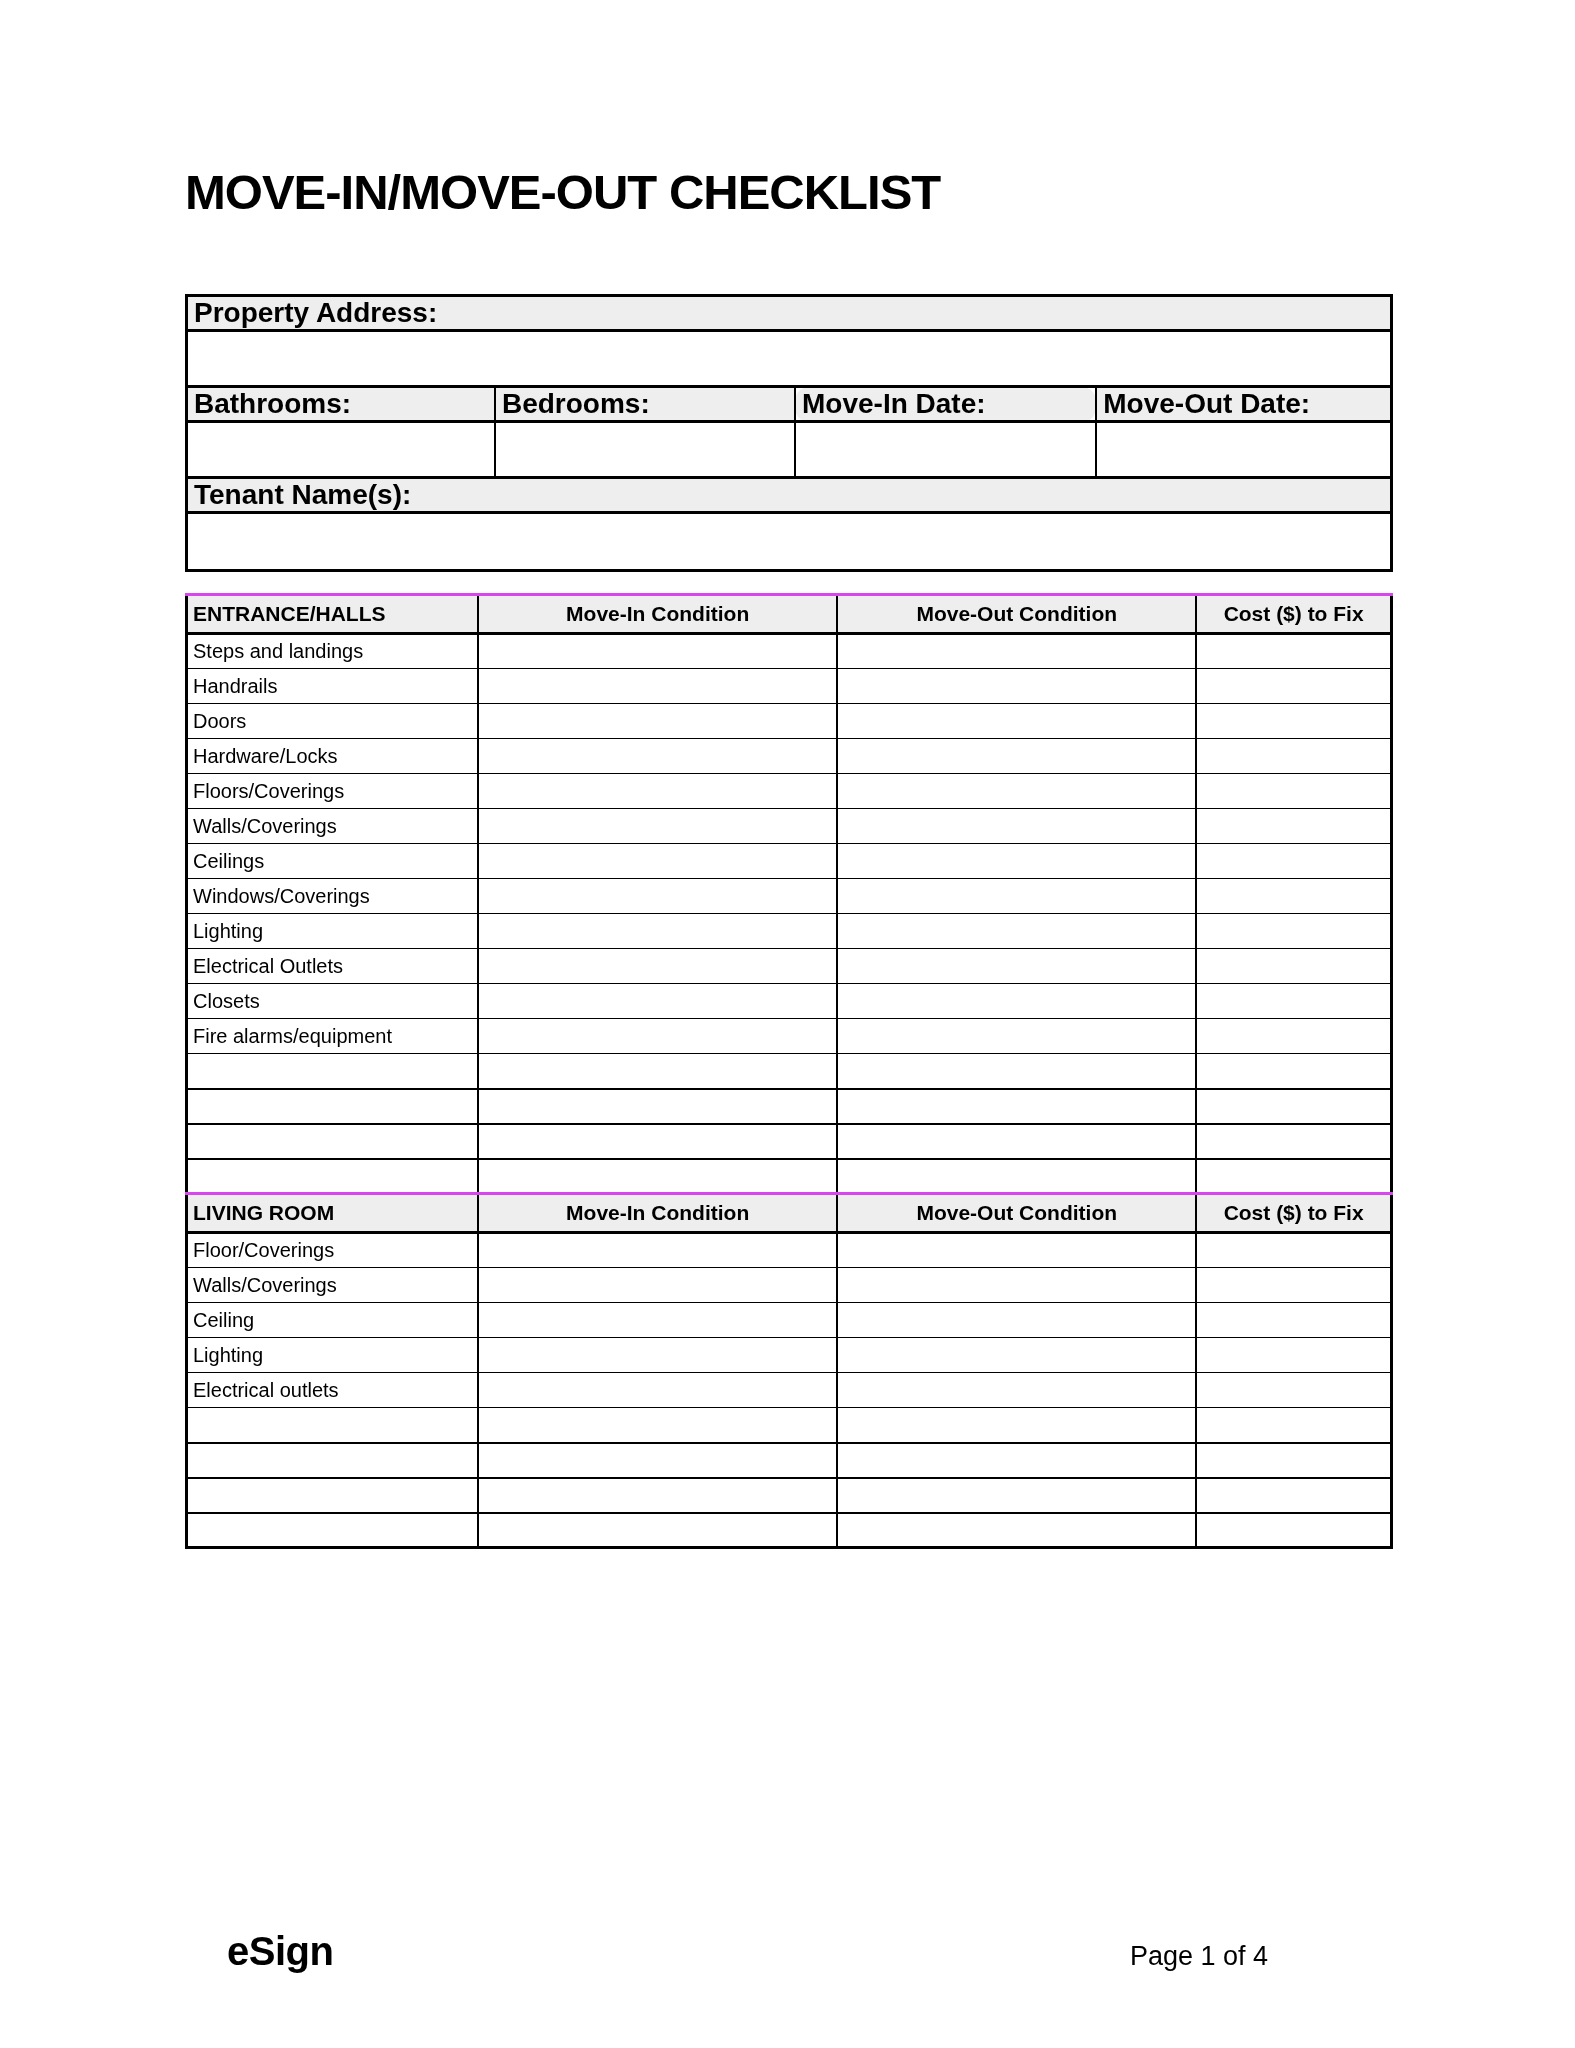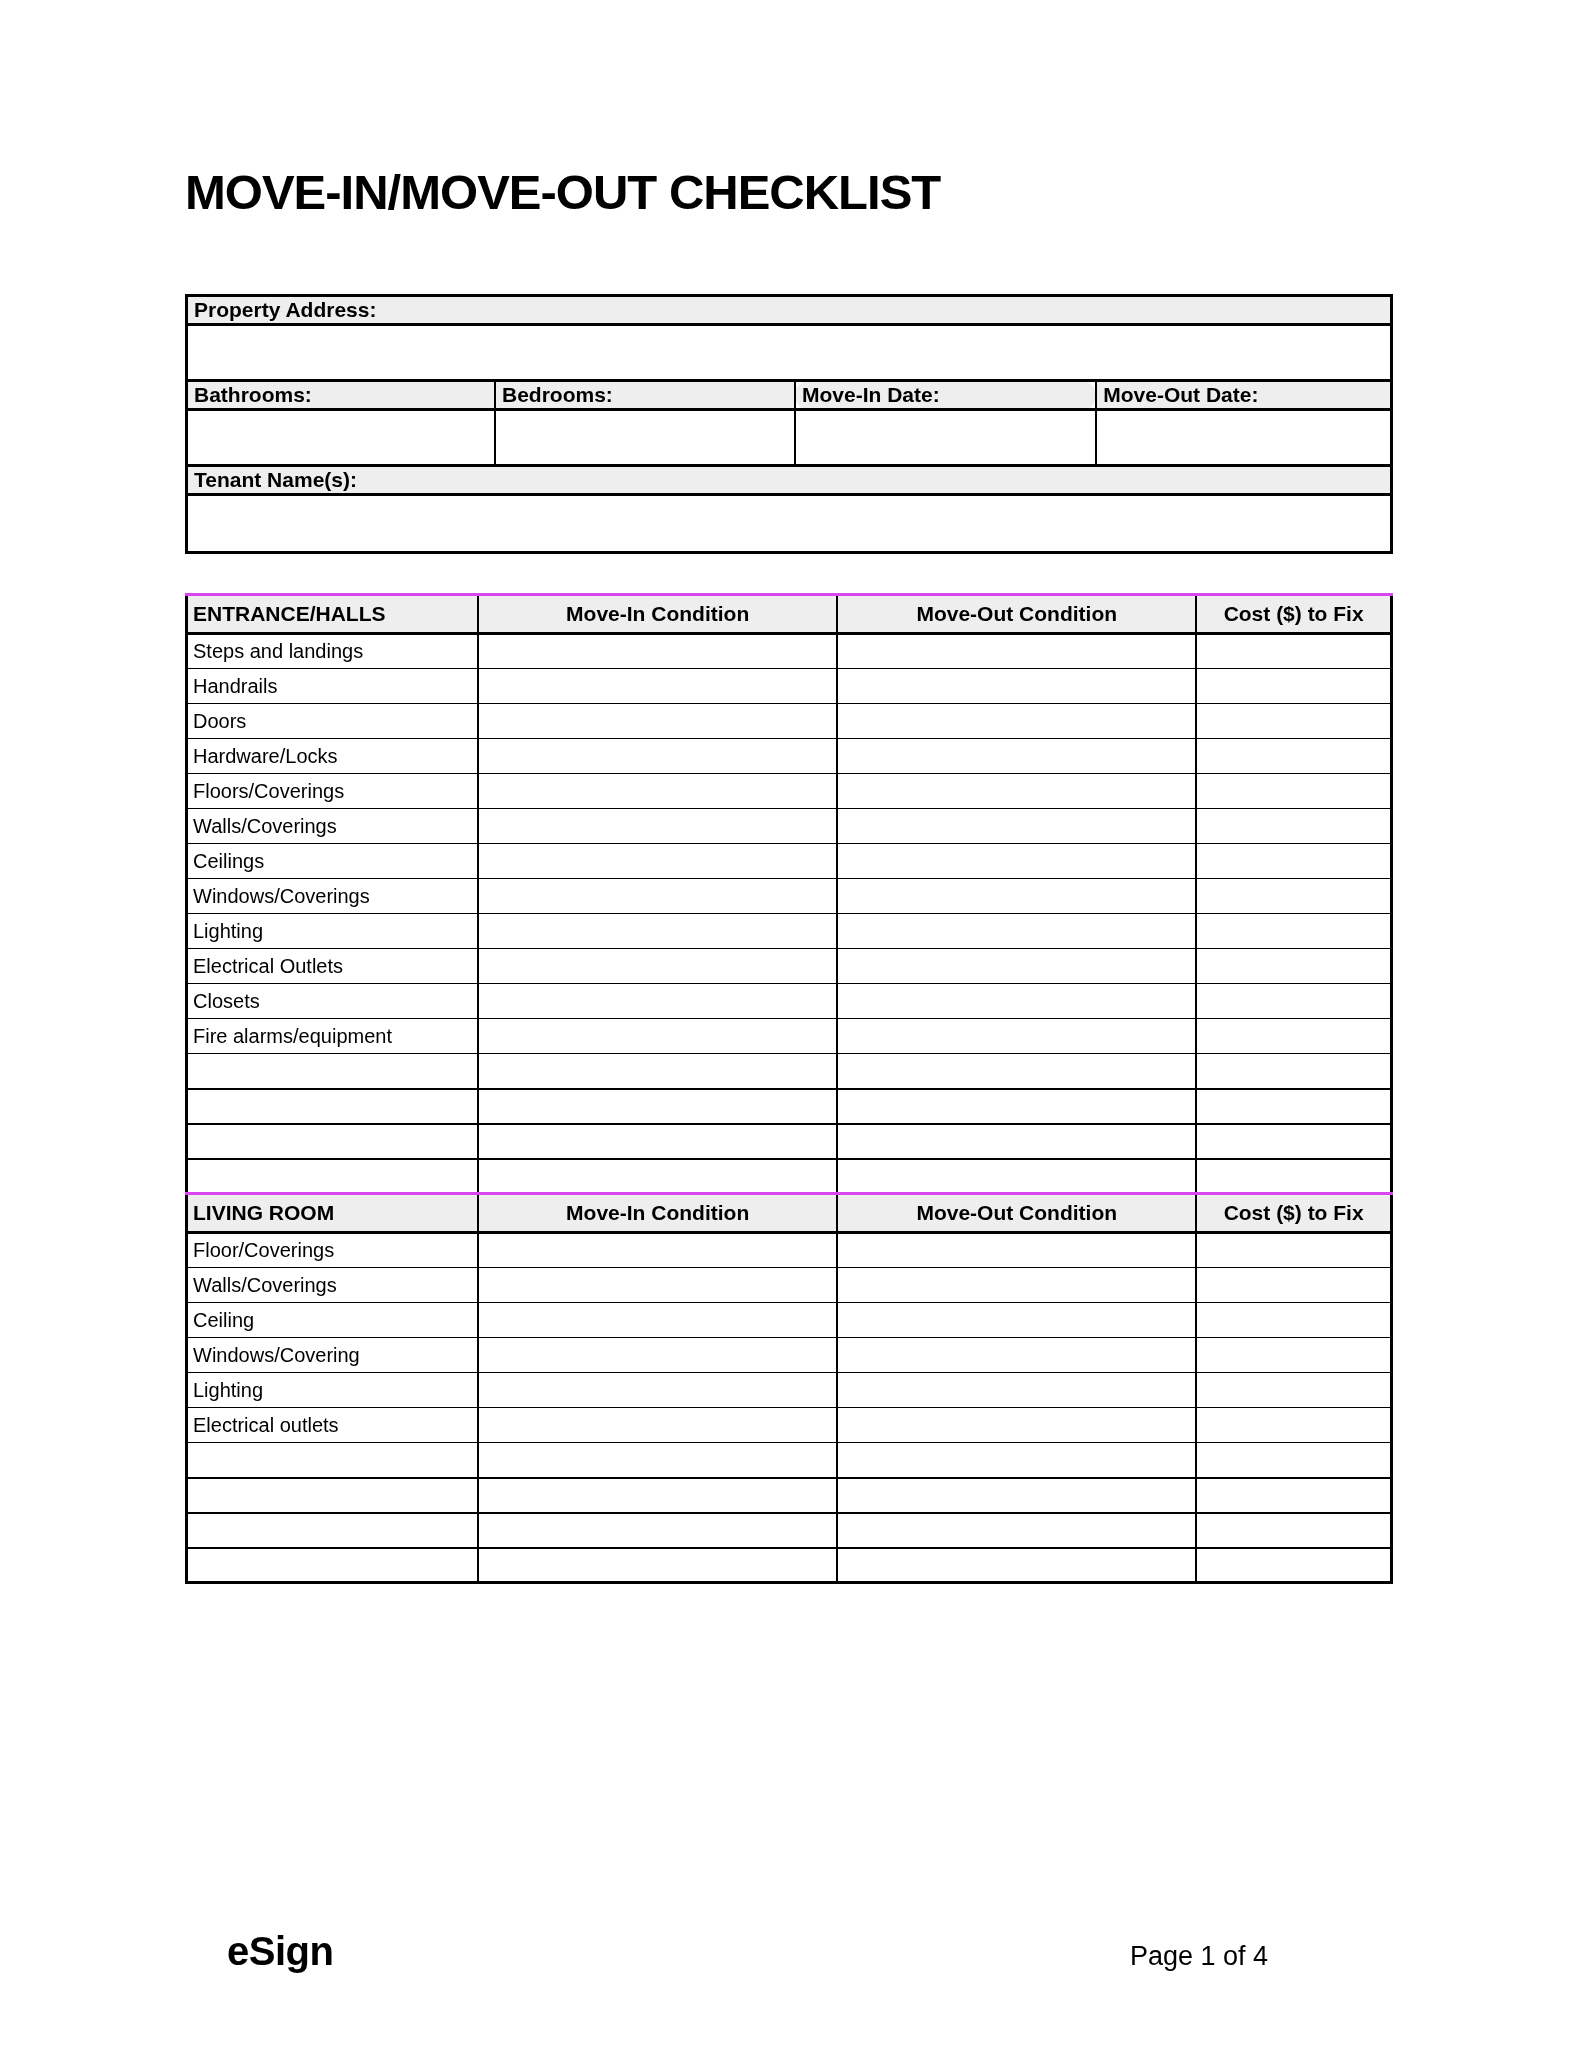--- a/index.html
+++ b/index.html
@@ -16,21 +16,21 @@
   }
 
   
   table.info-table {
     position:absolute; left:185px; top:294px; width:1208px;
     border-collapse:collapse; table-layout:fixed;
     border:3px solid #000;
   }
   table.info-table td {
     border:2px solid #000;
-    font-size:21px; padding:0 6px; vertical-align:middle;
+    font-size:28px; padding:0 6px; vertical-align:middle;
     overflow:hidden;
   }
   table.info-table tr.label-row td {
     background:#eeeeee; font-weight:700; height:29px;
     border-top:3px solid #000; border-bottom:3px solid #000;
   }
   table.info-table tr.input-row td { height:56px; background:#ffffff; }
   table.info-table tr.input-row.tall td { height:58px; }
 
   
@@ -235,26 +235,20 @@
         <td></td>
         <td></td>
       </tr>
       <tr class="item-row">
         <td>Ceiling</td>
         <td></td>
         <td></td>
         <td></td>
       </tr>
       <tr class="item-row">
-        <td>Windows/Covering</td>
-        <td></td>
-        <td></td>
-        <td></td>
-      </tr>
-      <tr class="item-row">
         <td>Lighting</td>
         <td></td>
         <td></td>
         <td></td>
       </tr>
       <tr class="item-row">
         <td>Electrical outlets</td>
         <td></td>
         <td></td>
         <td></td>

